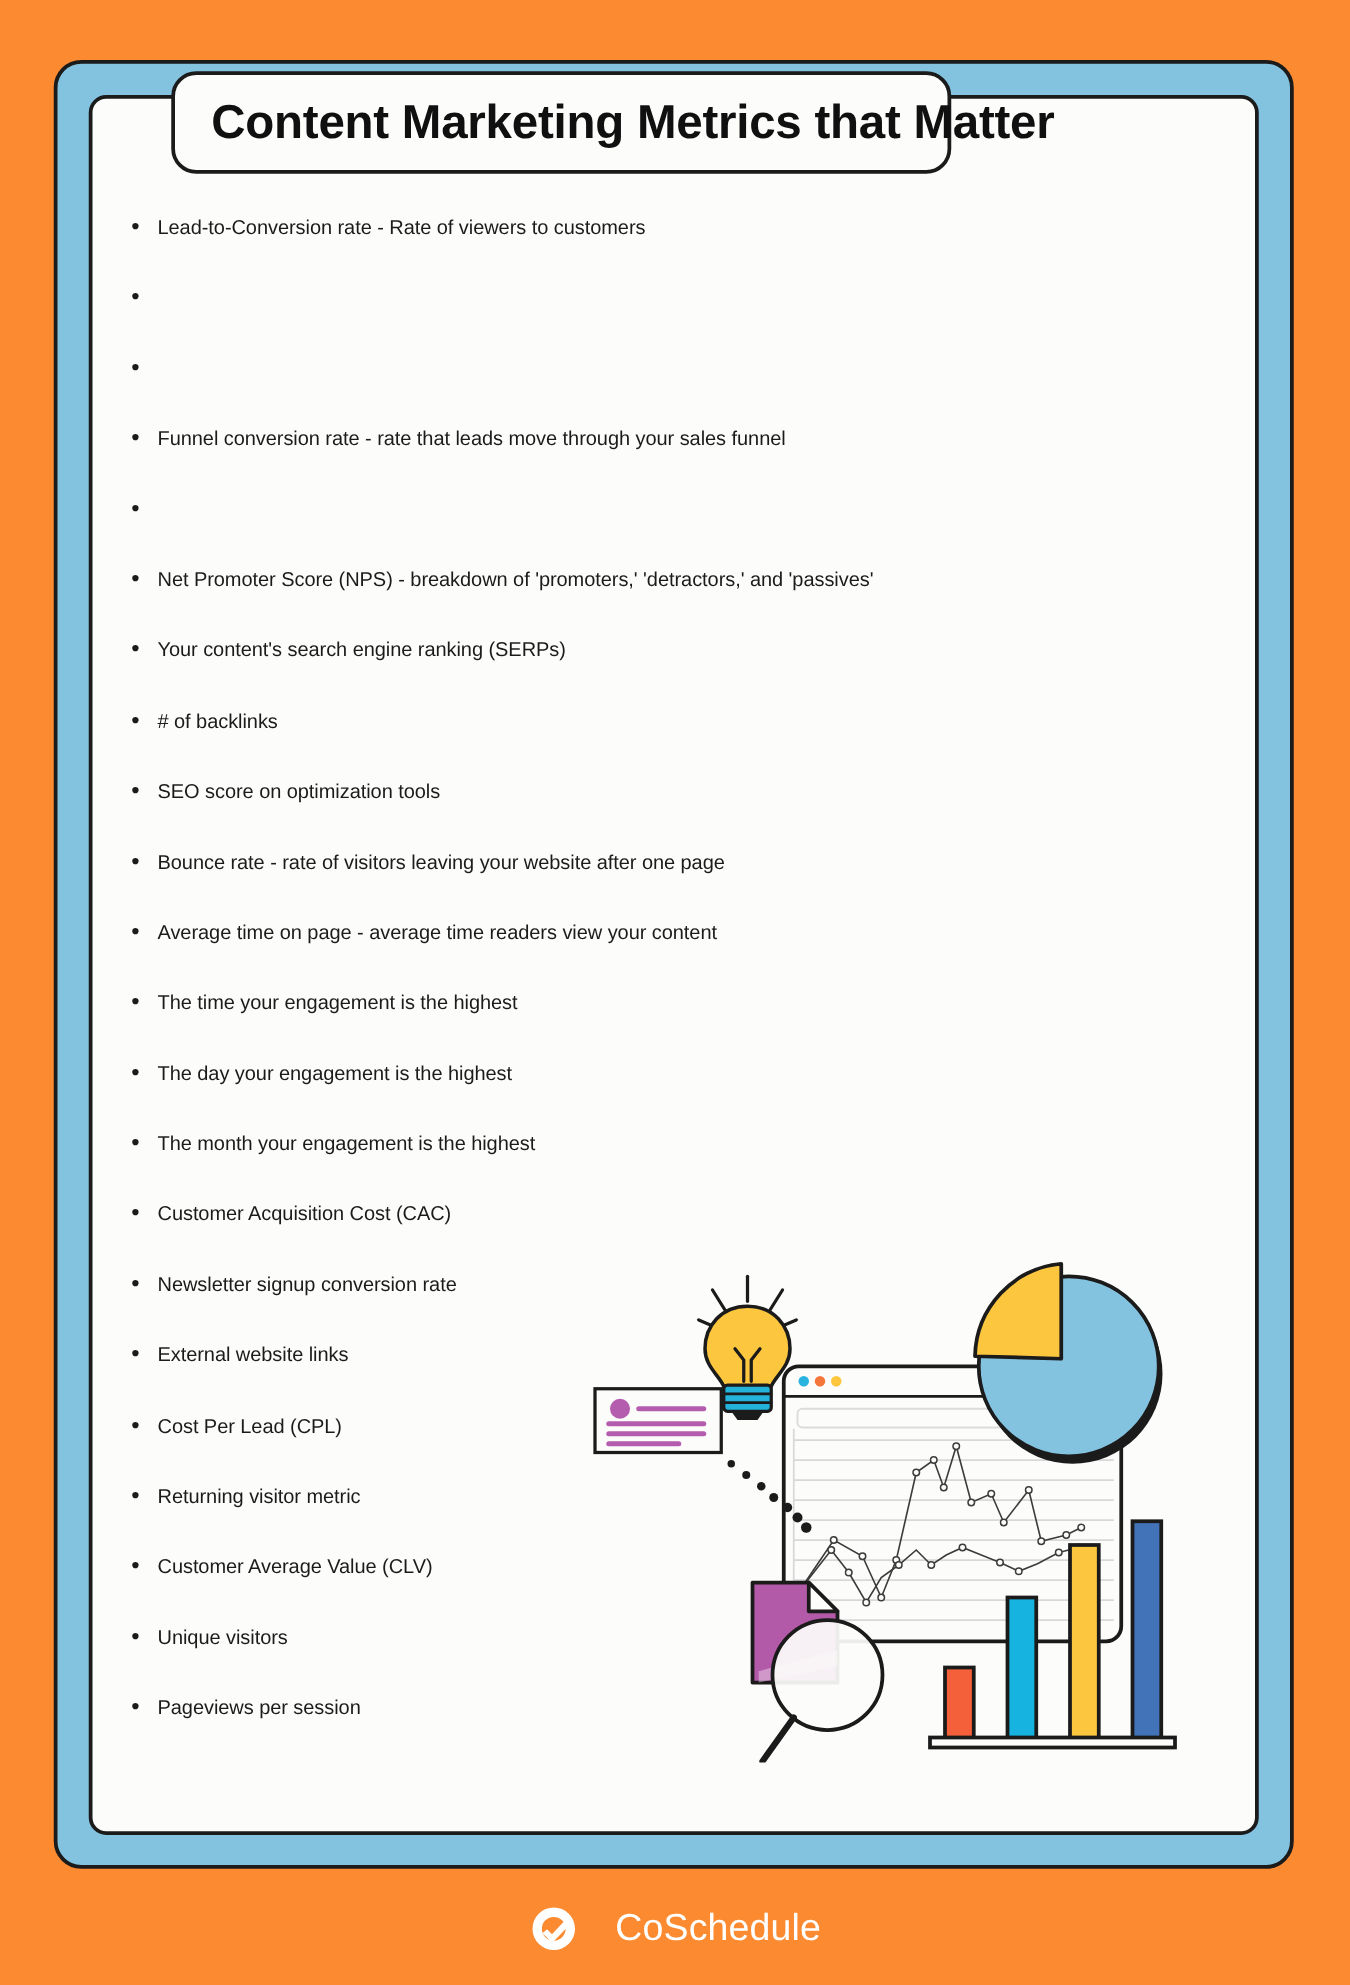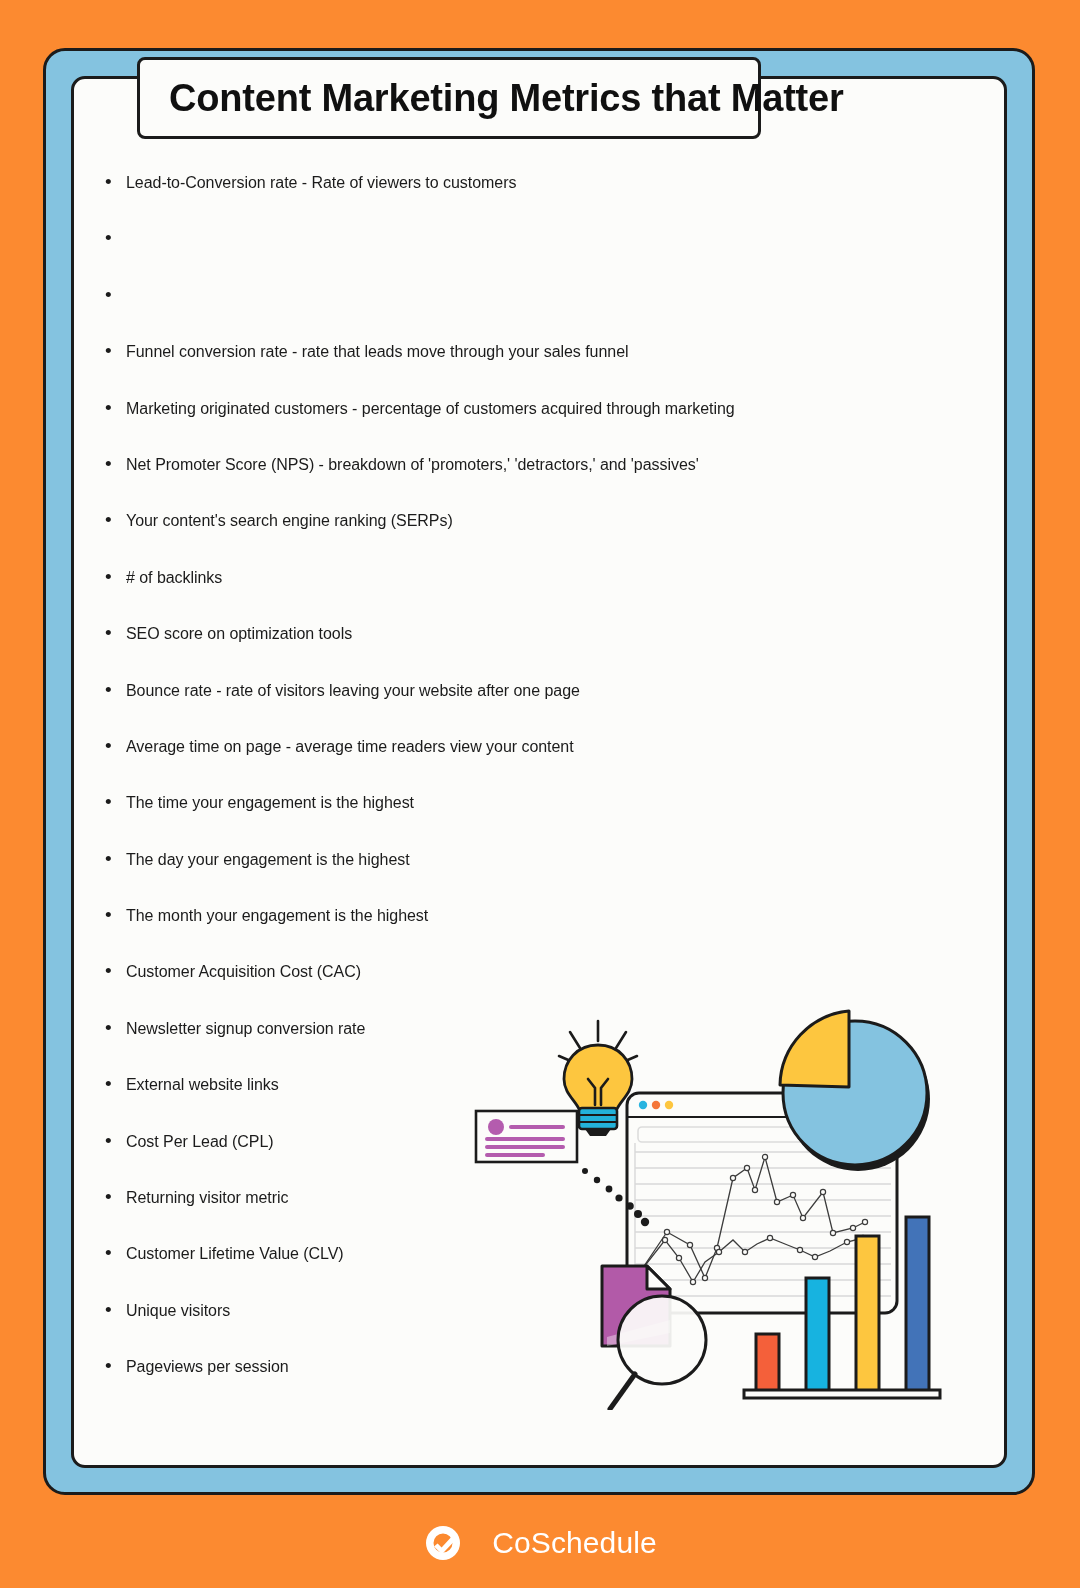--- a/index.html
+++ b/index.html
@@ -44,21 +44,21 @@
 
   
   #title-plate {
     position: absolute;
     left: 137px;
     top: 57px;
     width: 624px;
     height: 82px;
     background: #fcfcfa;
     border: 3px solid #1b1b1b;
-    border-radius: 8px;
+    border-radius: 20px;
     box-sizing: border-box;
     display: flex;
     align-items: center;
     z-index: 5;
   }
   #title-text {
     font-size: 38px;
     font-weight: bold;
     color: #101010;
     letter-spacing: -0.2px;
@@ -148,21 +148,20 @@
   </div>
   <div class="metric-row">
     <span class="metric-bullet">•</span>
   </div>
   <div class="metric-row">
     <span class="metric-bullet">•</span>
     <span class="metric-label">Funnel conversion rate - rate that leads move through your sales funnel</span>
   </div>
   <div class="metric-row">
     <span class="metric-bullet">•</span>
-    <span class="metric-label">Marketing originated customers - percentage of customers acquired through marketing</span>
   </div>
   <div class="metric-row">
     <span class="metric-bullet">•</span>
     <span class="metric-label">Net Promoter Score (NPS) - breakdown of 'promoters,' 'detractors,' and 'passives'</span>
   </div>
   <div class="metric-row">
     <span class="metric-bullet">•</span>
     <span class="metric-label">Your content's search engine ranking (SERPs)</span>
   </div>
   <div class="metric-row">
@@ -208,21 +207,21 @@
   <div class="metric-row">
     <span class="metric-bullet">•</span>
     <span class="metric-label">Cost Per Lead (CPL)</span>
   </div>
   <div class="metric-row">
     <span class="metric-bullet">•</span>
     <span class="metric-label">Returning visitor metric</span>
   </div>
   <div class="metric-row">
     <span class="metric-bullet">•</span>
-    <span class="metric-label">Customer Lifetime Value (CLV)</span>
+    <span class="metric-label">Customer Average Value (CLV)</span>
   </div>
   <div class="metric-row">
     <span class="metric-bullet">•</span>
     <span class="metric-label">Unique visitors</span>
   </div>
   <div class="metric-row">
     <span class="metric-bullet">•</span>
     <span class="metric-label">Pageviews per session</span>
   </div>
 </div>

